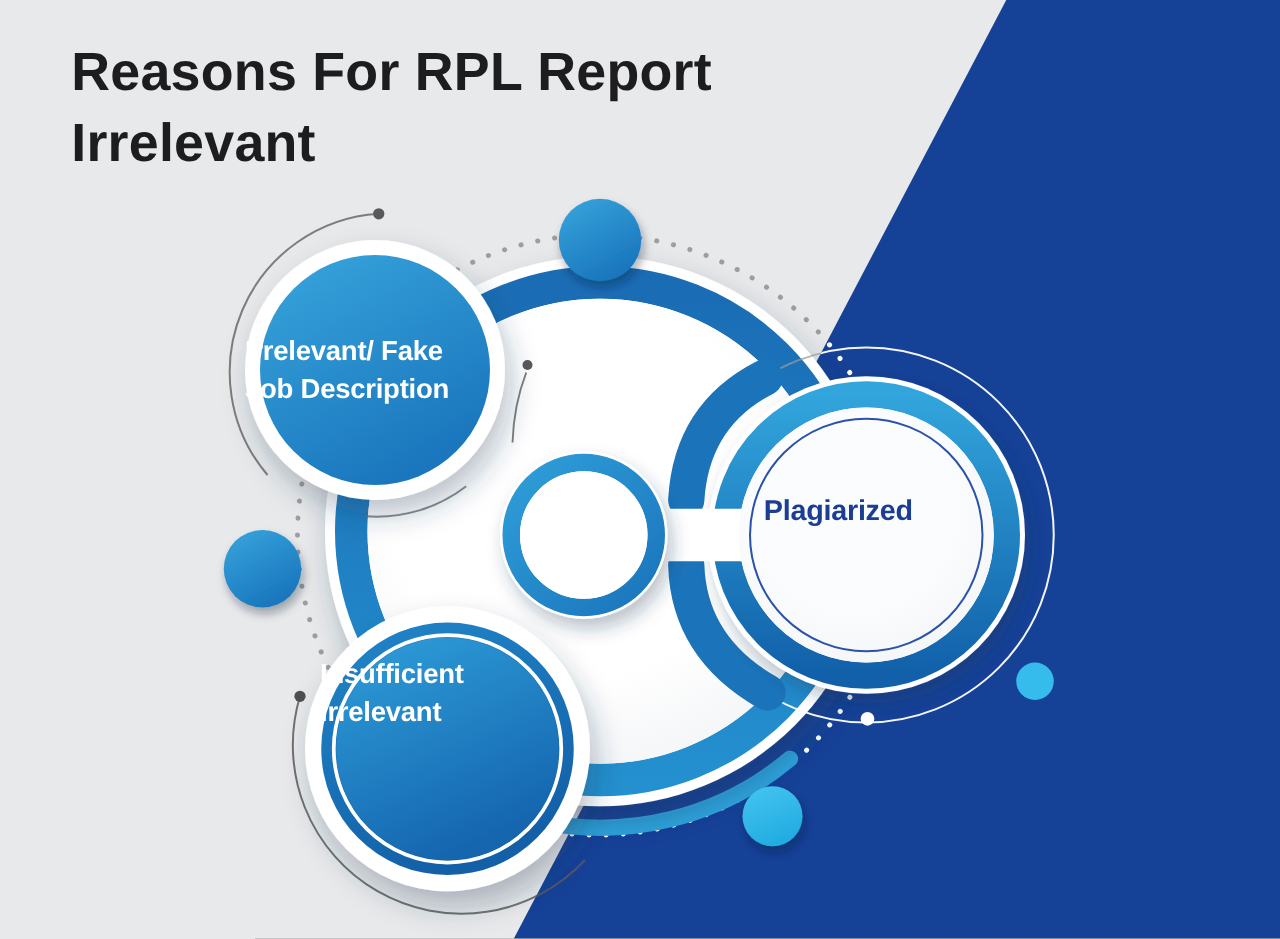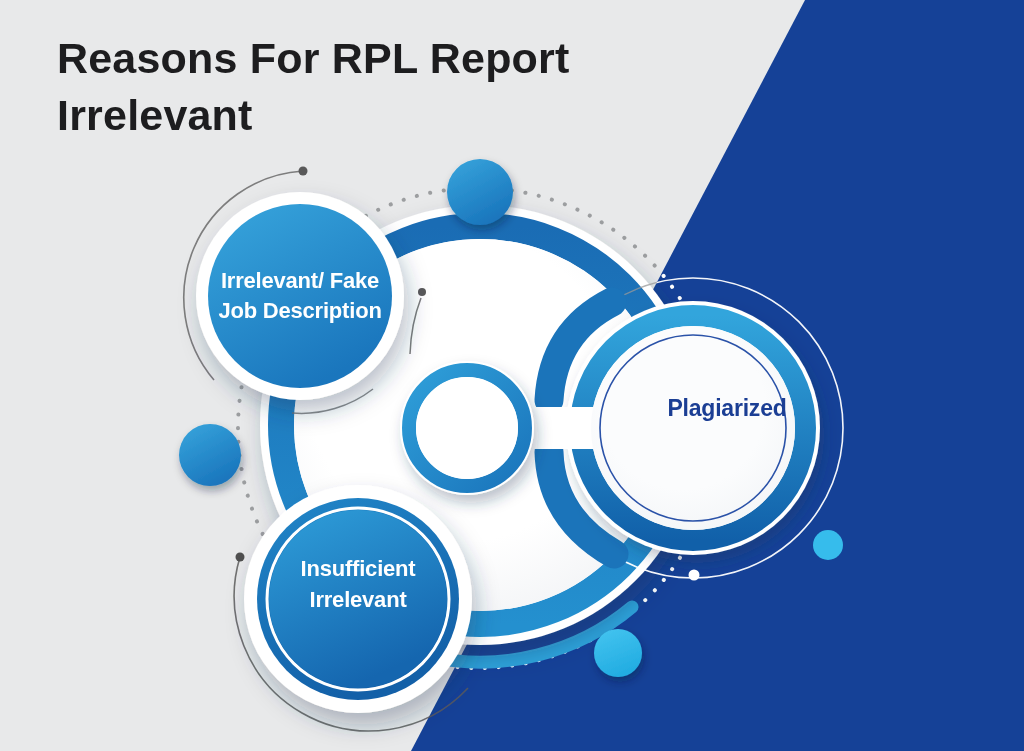--- a/index.html
+++ b/index.html
@@ -10,26 +10,26 @@
     background:#e8e9ea;
     font-family:"Liberation Sans", sans-serif;
   }
   .canvas svg{position:absolute;left:0;top:0;}
   .page-title{
     position:absolute;left:57px;top:30px;width:720px;
     font-size:43px;font-weight:800;line-height:1.32;
     color:#1d1d1f;letter-spacing:0.2px;
   }
   .bubble-label{
-    position:absolute;text-align:center;font-weight:700;
+    position:absolute;font-weight:700;
     letter-spacing:-0.2px;
   }
   .lbl-irrelevant{left:196px;top:266px;width:208px;font-size:22px;line-height:30px;color:#ffffff;}
-  .lbl-plagiarized{left:625px;top:392px;width:204px;font-size:23px;line-height:33px;color:#1b3e94;}
-  .lbl-insufficient{left:256px;top:553px;width:204px;font-size:22px;line-height:31px;color:#ffffff;}
+  .lbl-plagiarized{left:611px;top:392px;width:204px;font-size:23px;line-height:33px;color:#1b3e94;}
+  .lbl-insufficient{left:256px;top:523px;width:204px;font-size:22px;line-height:31px;color:#ffffff;}
 </style>
 </head>
 <body>
 
 <div class="canvas">
 
   <svg width="1024" height="751" viewBox="0 0 1024 751">
     <defs>
       <linearGradient id="gRingBig" x1="0" y1="0" x2="0" y2="1">
         <stop offset="0" stop-color="#1a6cb4"></stop>

